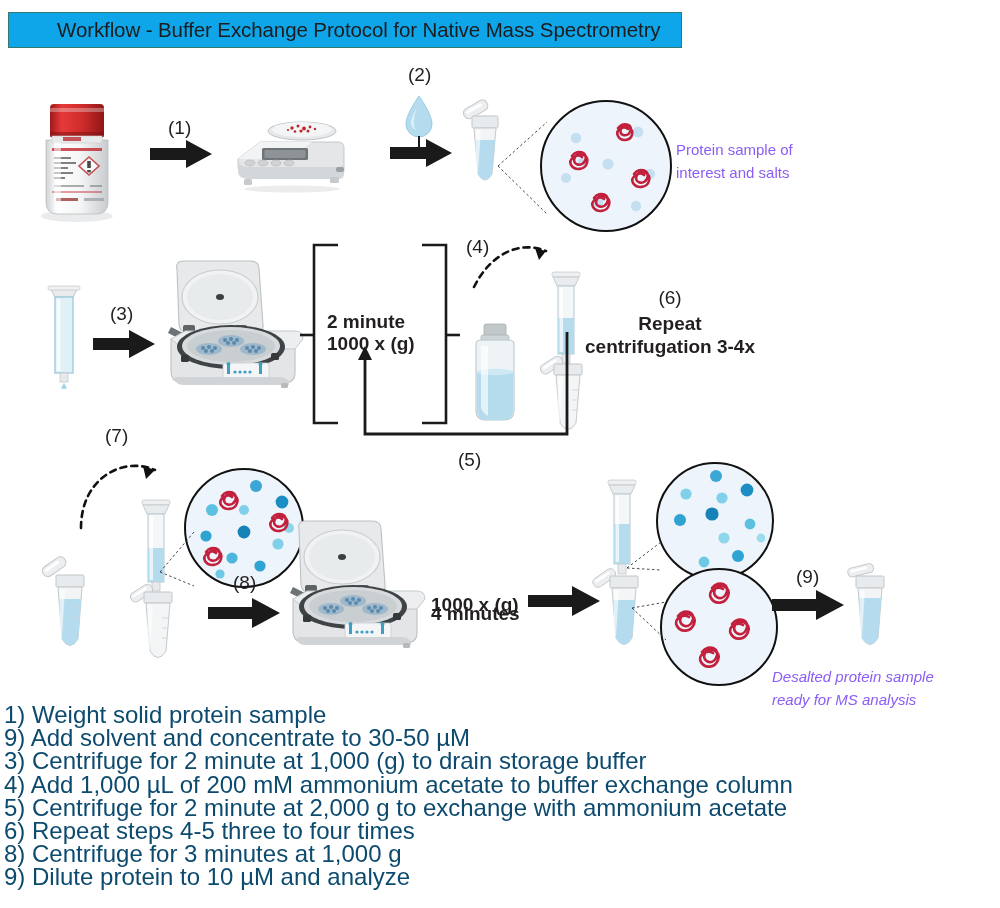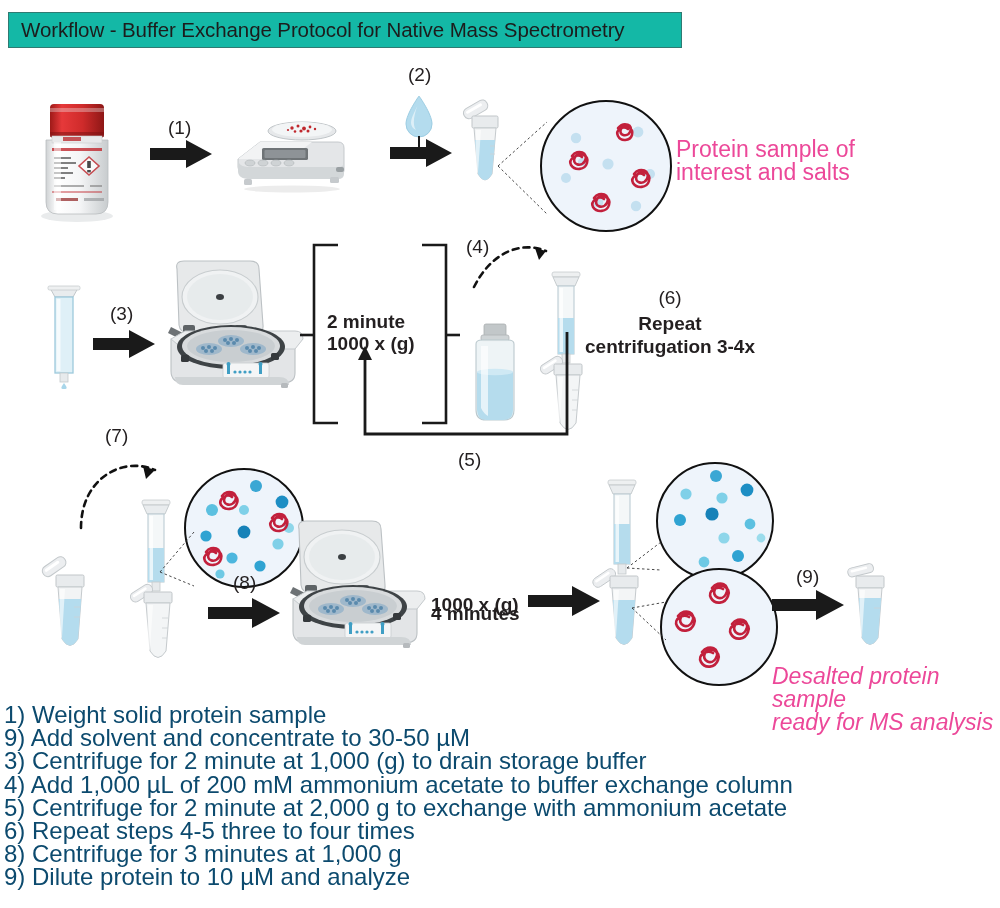--- a/index.html
+++ b/index.html
@@ -12,36 +12,36 @@
     position:relative;
     width:1000px;
     height:908px;
     overflow:hidden;
     background:#ffffff;
   }
   .abs{position:absolute;}
   
   #title-box{
     left:8px; top:12px; width:674px; height:36px;
-    background:#14b8a6;
+    background:#0ea5e9;
     border:1.6px solid #2f7a72;
     box-sizing:border-box;
-    display:flex; align-items:center;
+    display:flex; align-items:center;padding-left:36px;
   }
   #title-text{
     padding-left:12px;
     font-size:20.5px;
     letter-spacing:-0.1px;
     white-space:nowrap;
     color:#1c1c1c;
   }
   
   .lbl{font-size:19px; line-height:23px; color:#231f20; white-space:pre;font-weight:bold;}
   .step-num{font-size:19px; color:#231f20;}
-  .caption{font-size:23px; line-height:23px; color:#ec4899; white-space:pre-line;}
+  .caption{font-size:15px; line-height:23px; color:#8b5cf6; white-space:pre-line;}
   .center{text-align:center;}
   
   #protocol-list{
     left:4px; top:703px; width:700px;
   }
   #protocol-list .step-line{
     font-size:24px;
     line-height:23.2px;
     white-space:nowrap;
     color:#0c4a6e;

